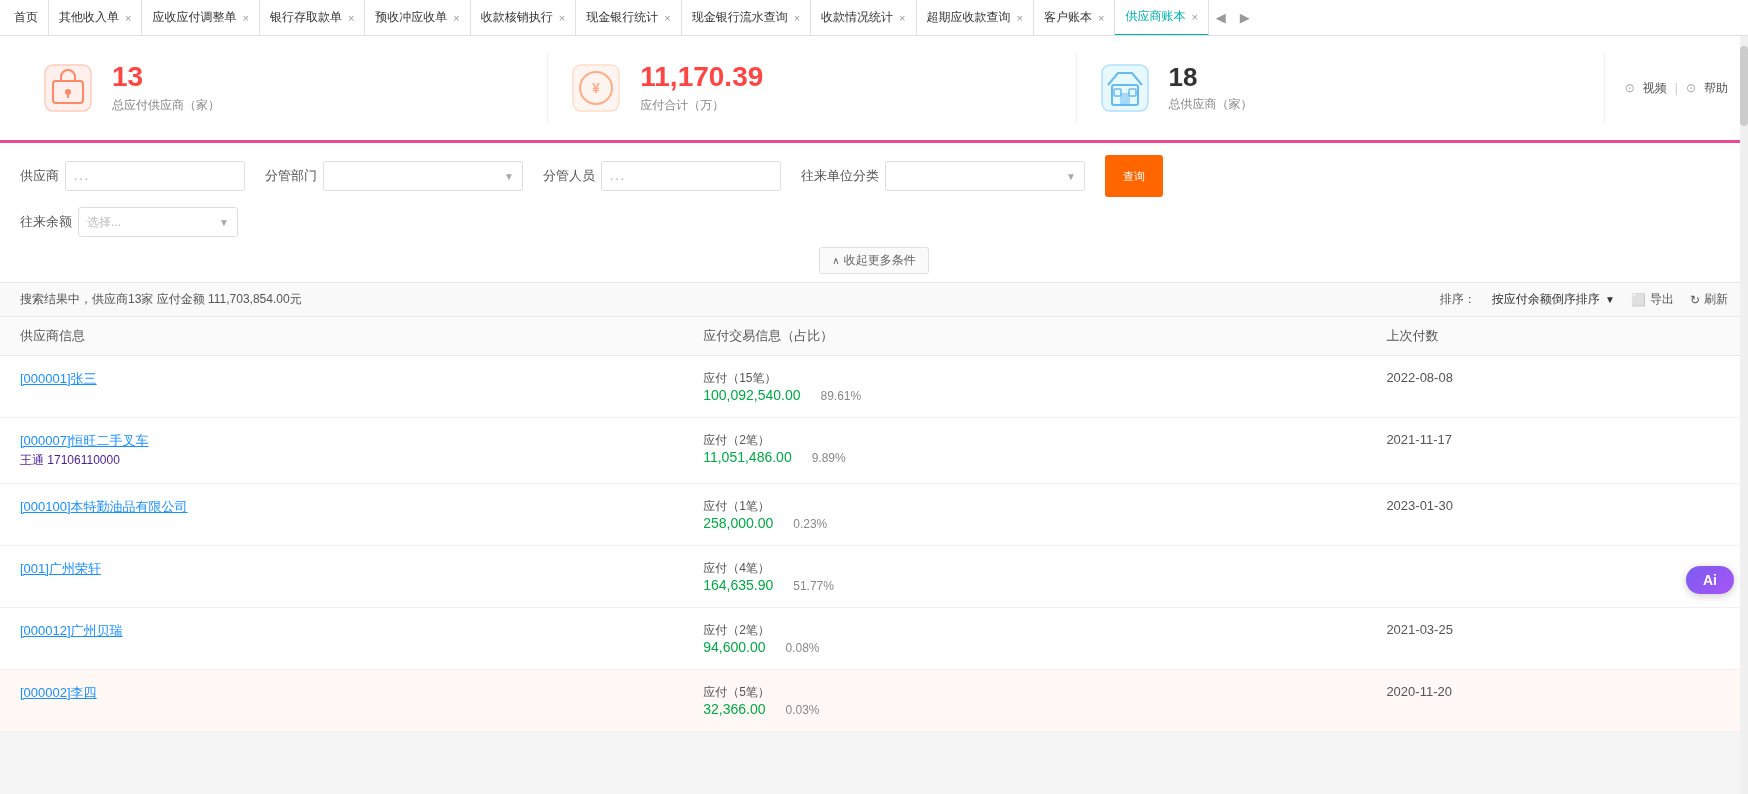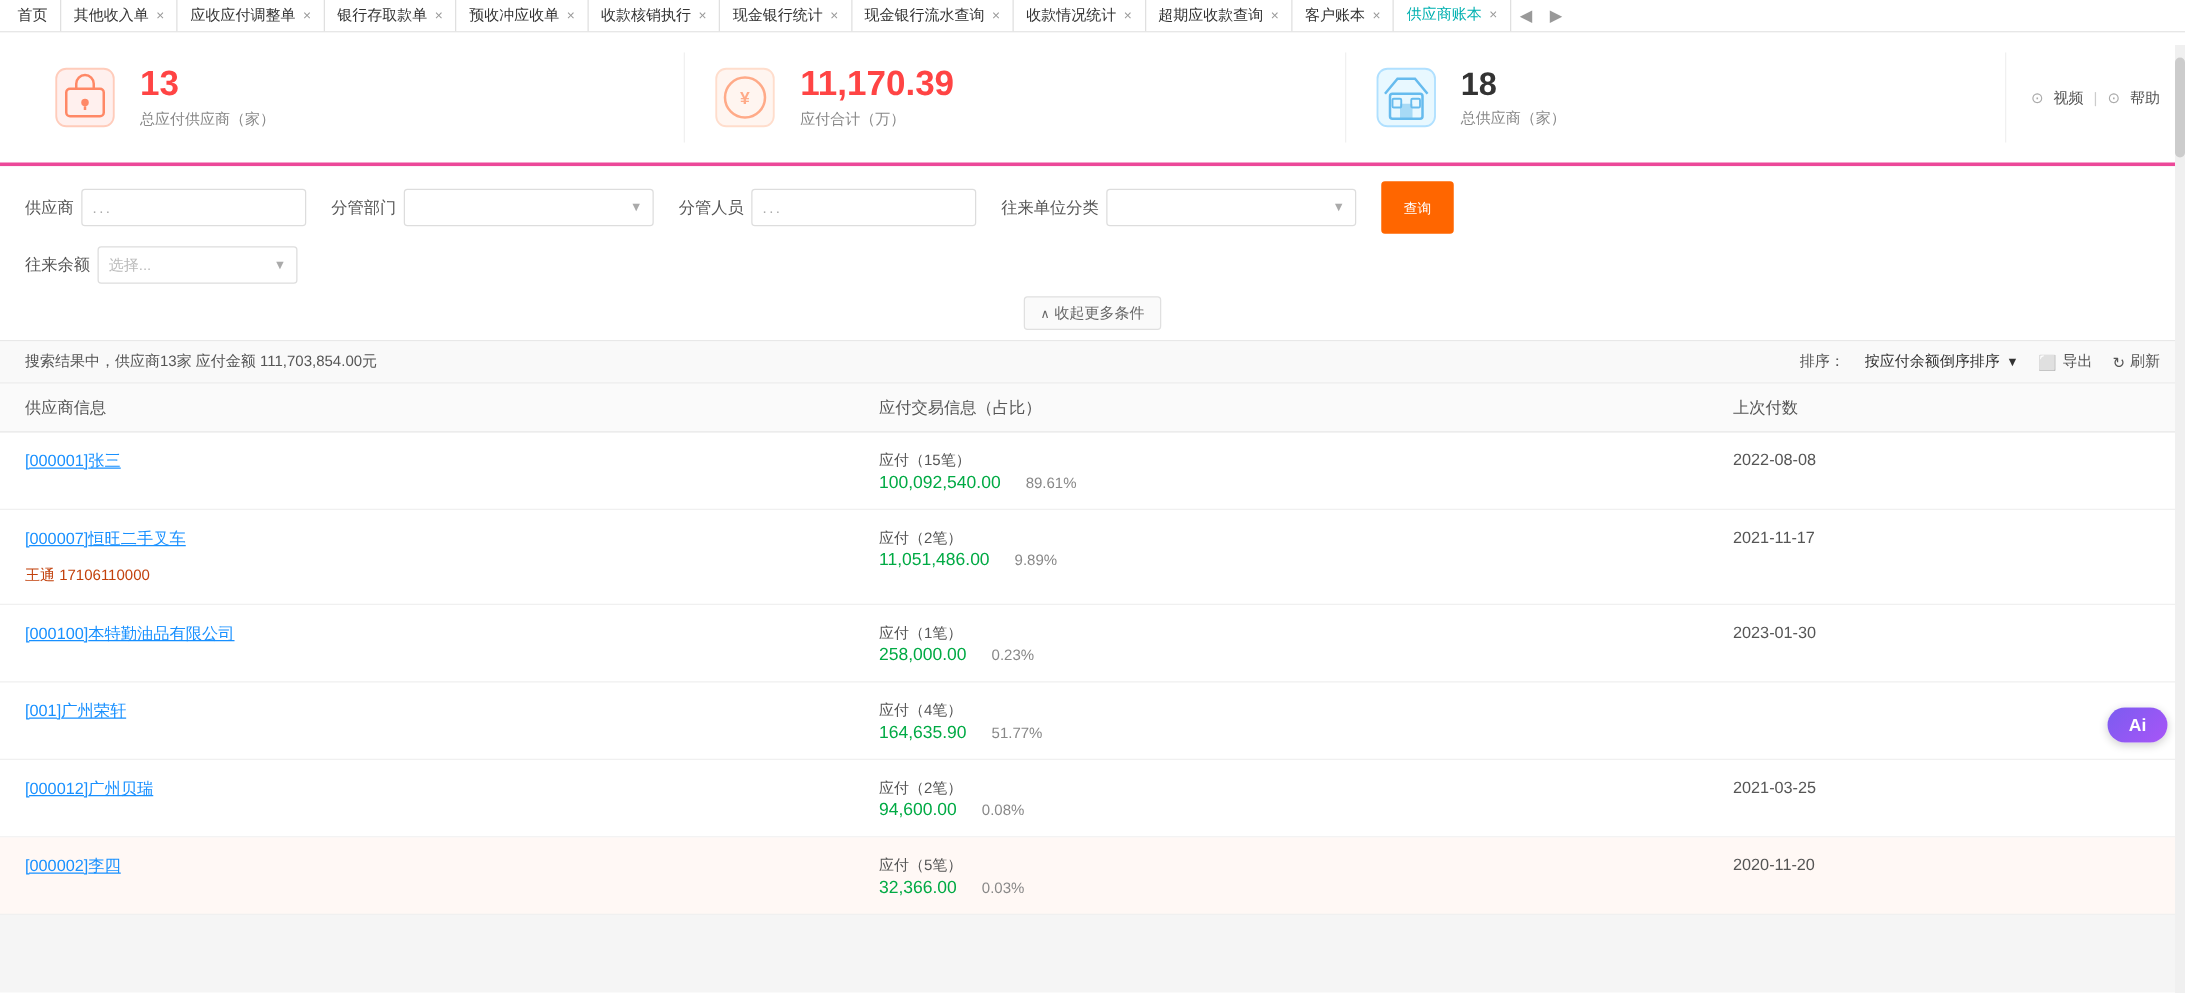--- a/index.html
+++ b/index.html
@@ -4,21 +4,21 @@
   <style>
     * { box-sizing: border-box; margin: 0; padding: 0; }
     body { font-family: "Microsoft YaHei", "PingFang SC", sans-serif; font-size: 13px; background: #f5f5f5; color: #333; overflow-x: hidden; }
 
     
     .top-nav {
       display: flex;
       align-items: center;
       background: #fff;
       border-bottom: 1px solid #e0e0e0;
-      height: 26px;
+      height: 36px;
       padding: 0 4px;
       overflow: hidden;
     }
     .nav-tab {
       display: flex;
       align-items: center;
       padding: 0 10px;
       height: 36px;
       font-size: 12px;
       color: #333;
@@ -227,22 +227,22 @@
     }
     .table-row.highlighted { background: #fff8f5; }
     .supplier-name {
       color: #1890ff;
       font-size: 13px;
       cursor: pointer;
       text-decoration: underline;
     }
     .supplier-sub {
       font-size: 12px;
-      color: #c2410c;
-      margin-top: 12px;
+      color: #4c1d95;
+      margin-top: 2px;
     }
     .tx-label { font-size: 12px; color: #555; }
     .tx-amount {
       font-size: 14px;
       color: #00aa44;
       font-weight: 500;
       cursor: pointer;
     }
     .tx-pct { font-size: 12px; color: #888; margin-left: 12px; }
     .tx-row { display: flex; align-items: baseline; gap: 8px; }

